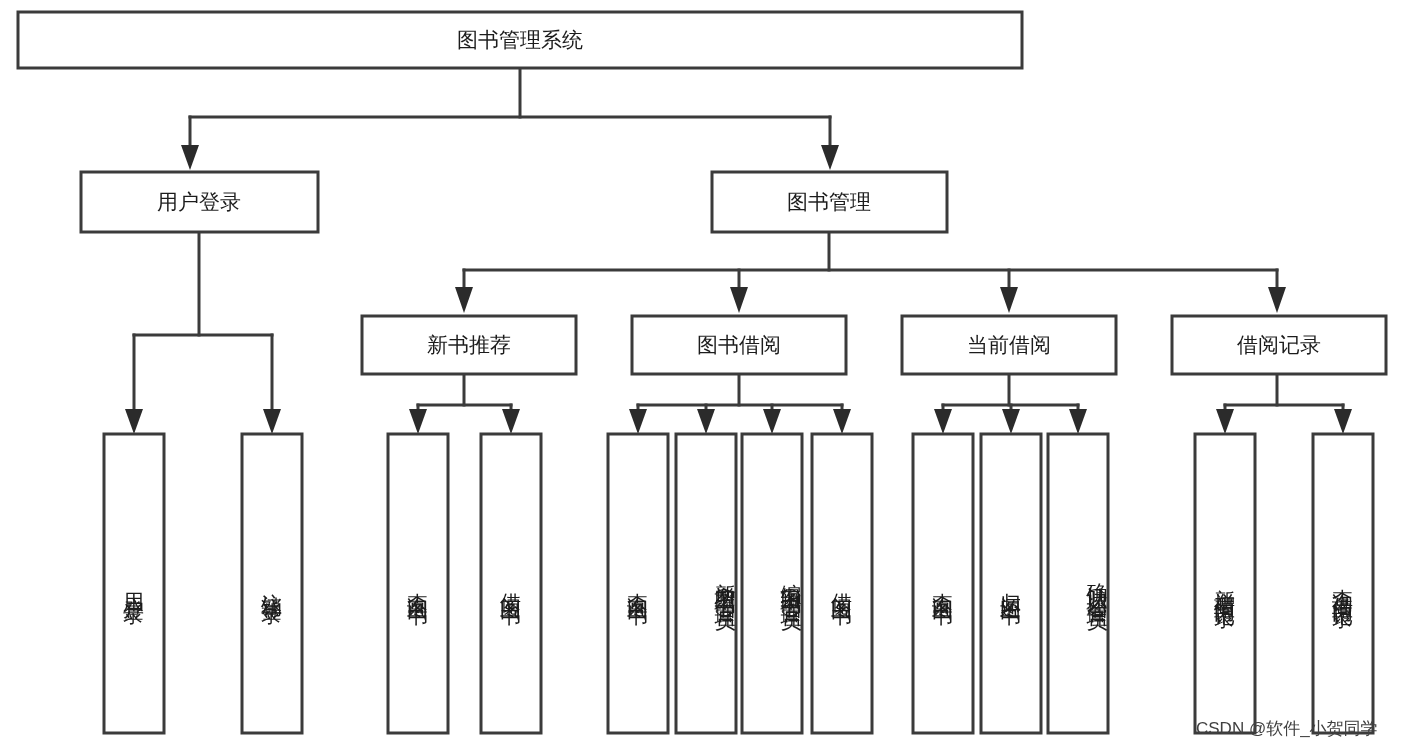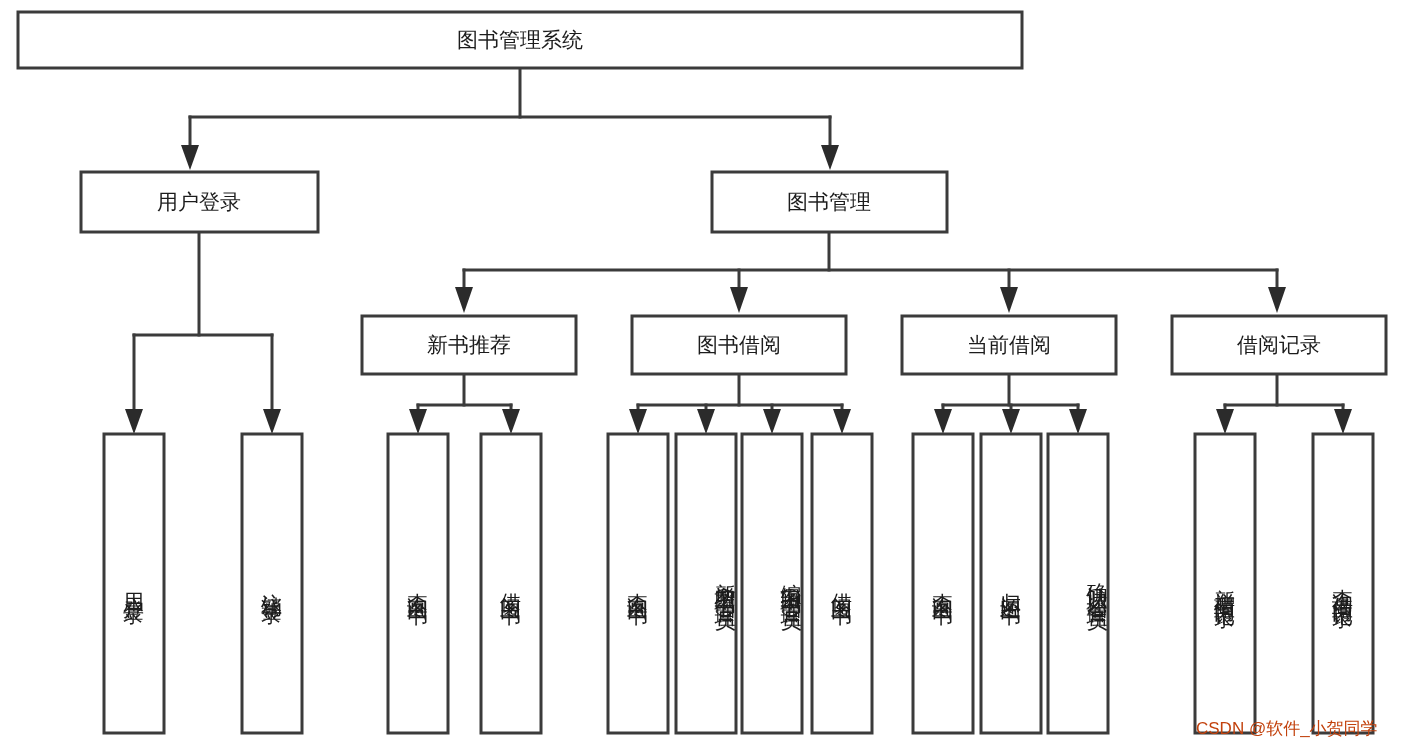--- a/index.html
+++ b/index.html
@@ -58,21 +58,21 @@
     letter-spacing: 4px;
     line-height: 1;
     white-space: nowrap;
     text-align: center;
     pointer-events: none;
   }
   .watermark {
     position: absolute;
     font-family: "Liberation Sans", "DejaVu Sans", sans-serif;
     font-size: 17px;
-    color: #c2410c;
+    color: #404040;
     white-space: nowrap;
   }
 </style>
 </head>
 <body>
 
 <div id="diagram-root">
 
   <svg class="diagram-canvas" viewBox="0 0 1405 747">
 

